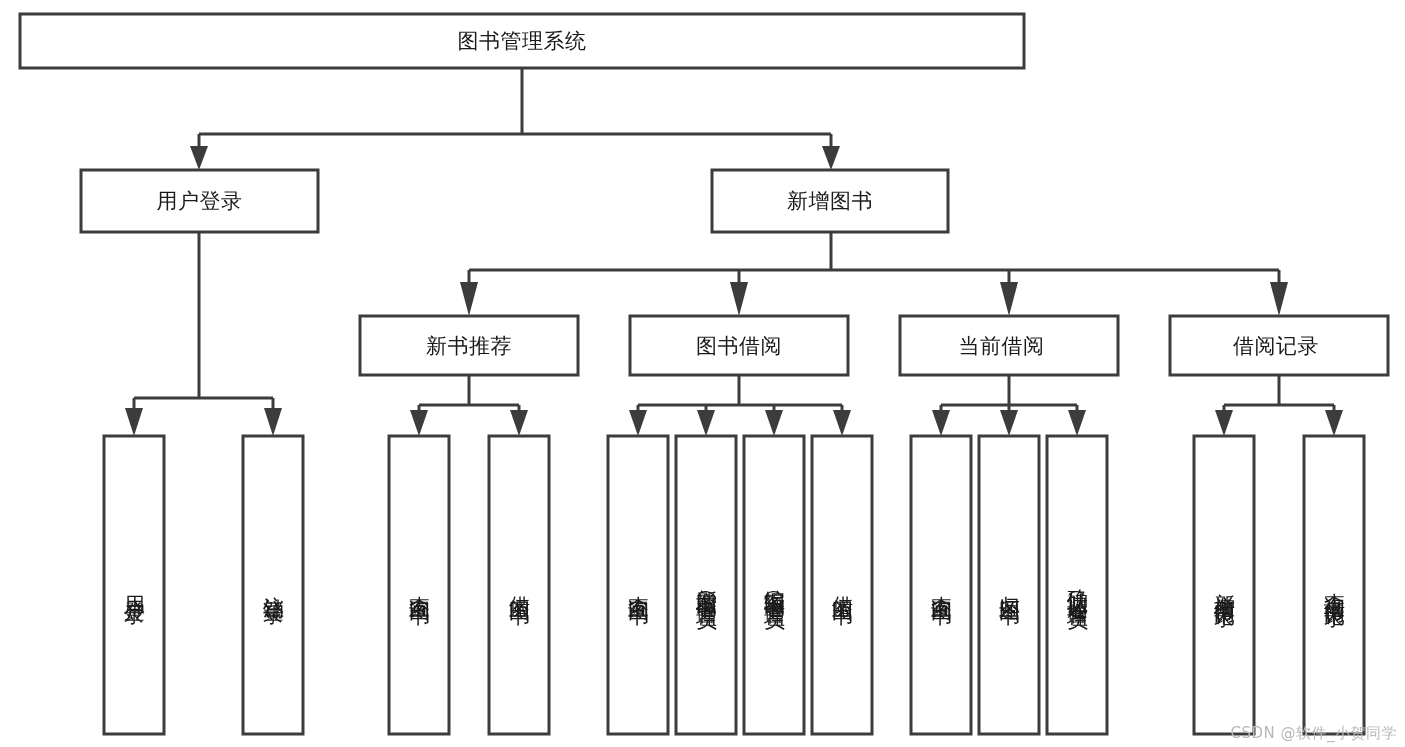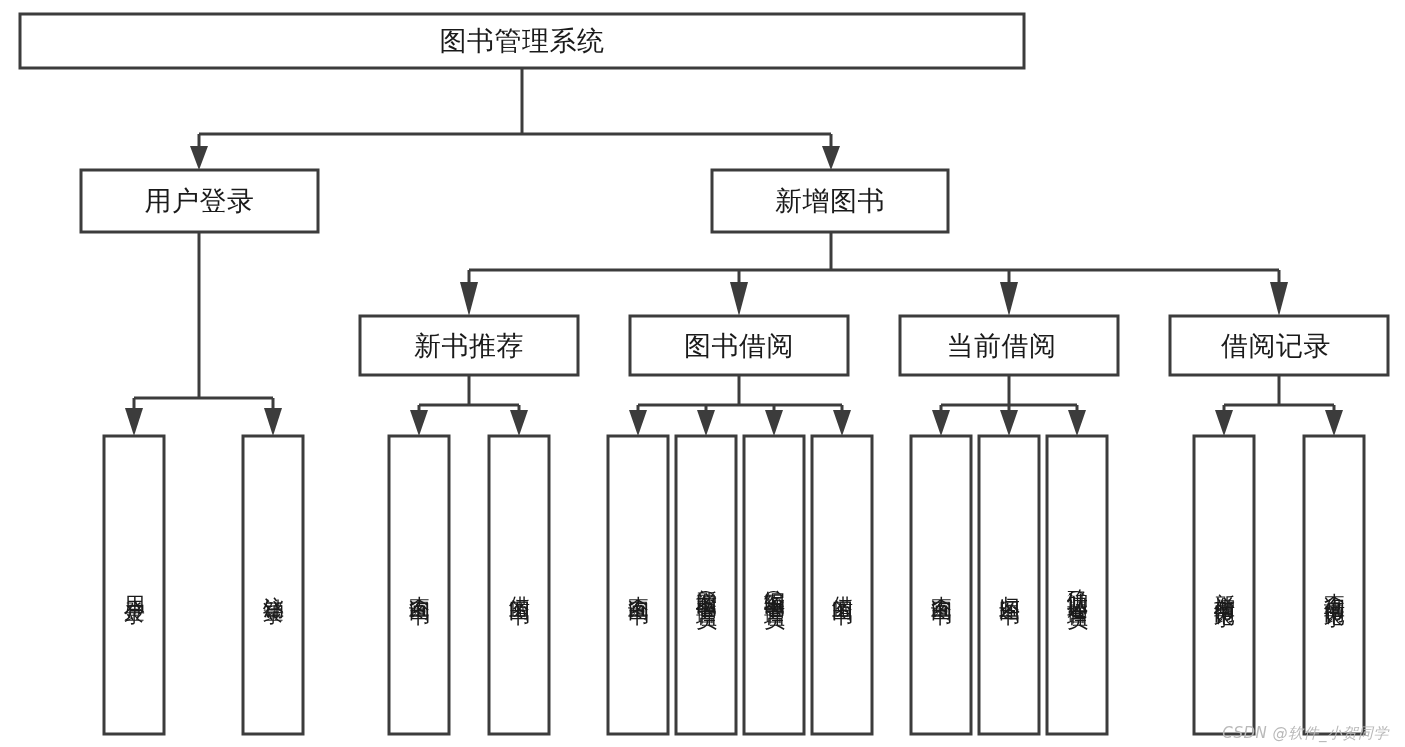--- a/index.html
+++ b/index.html
@@ -39,48 +39,47 @@
   }
   .arrow-head {
     fill: #3c3c3c;
     stroke: none;
   }
   .node-label-h {
     position: absolute;
     display: flex;
     align-items: center;
     justify-content: center;
-    font-size: 27px;
+    font-size: 21px;
     color: #1a1a1a;
     letter-spacing: 0.5px;
     white-space: nowrap;
     pointer-events: none;
   }
   .node-label-v {
     position: absolute;
     display: flex;
     align-items: center;
     justify-content: center;
     font-size: 21px;
     color: #1a1a1a;
     writing-mode: vertical-rl;
     text-orientation: upright;
     letter-spacing: 3px;
     line-height: 1;
     pointer-events: none;
   }
   .watermark {
     position: absolute;
-    right: 16px;
+    right: 8px;
     bottom: 4px;
     font-size: 15px;
     color: #b9b9b9;
     letter-spacing: 0.5px;
     white-space: nowrap;
-    font-style: italic;
   }
 </style>
 </head>
 <body>
 
 <div id="diagram-root">
 
   <svg id="flow-svg" viewBox="0 0 1405 747">
 
     <g>

